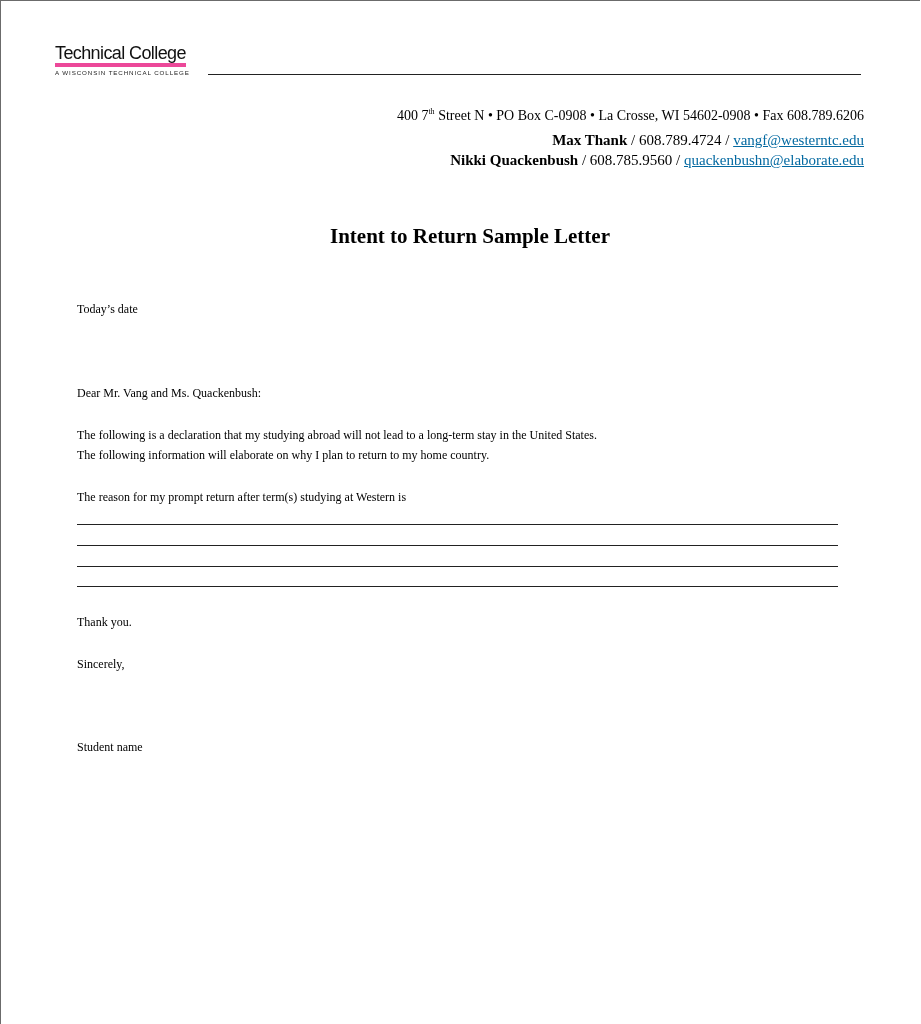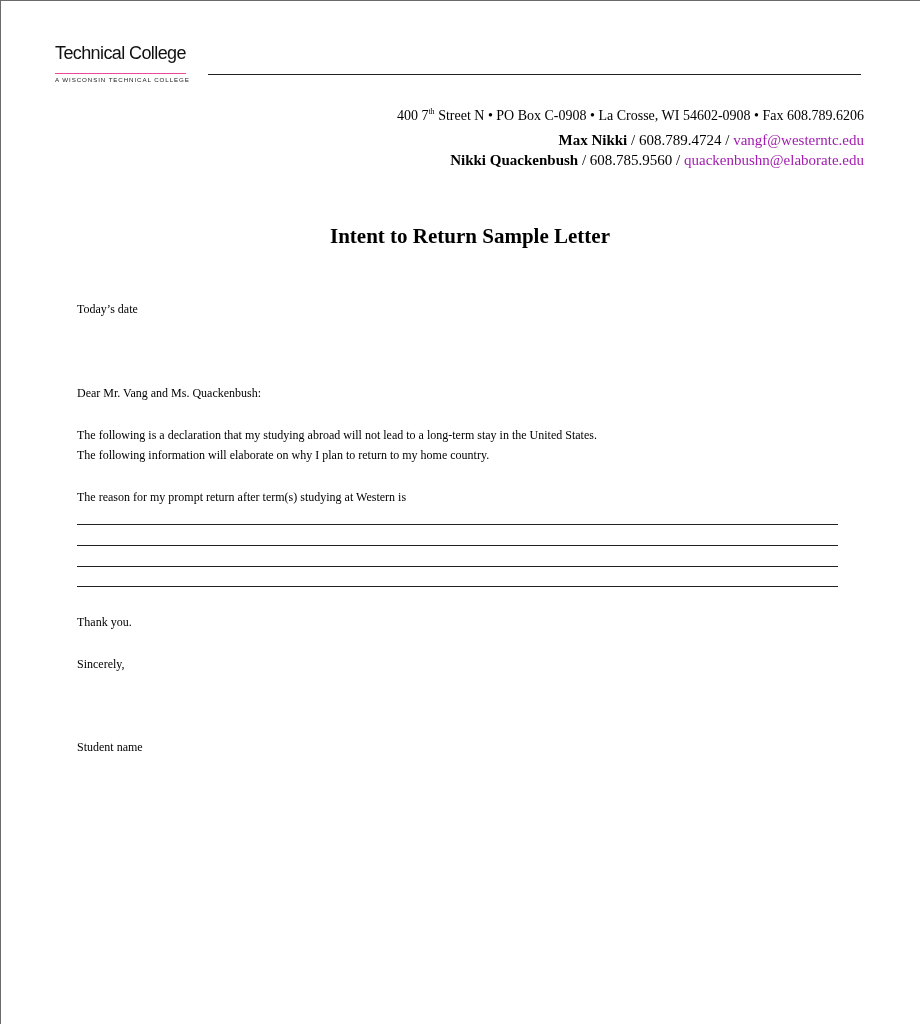--- a/index.html
+++ b/index.html
@@ -11,35 +11,35 @@
     position: absolute; left: 0; top: 0; width: 920px; height: 1024px;
     border-left: 1px solid #6b6b6b; border-top: 1px solid #6b6b6b; box-sizing: border-box;
   }
   .logo { position: absolute; left: 55px; top: 44px; width: 145px; }
   .logo-main {
     font-family: "Liberation Sans", "DejaVu Sans", sans-serif; font-size: 37px; line-height: 36px;
     letter-spacing: -1.5px; color: #111; font-weight: normal;
   }
   .logo-sub {
     font-family: "Liberation Sans", "DejaVu Sans", sans-serif; font-size: 18px; line-height: 18px;
-    letter-spacing: -0.6px; color: #111; margin-top: 0px; padding-bottom: 11px;
-    border-bottom: 1px solid #ec4899; display: inline-block;
+    letter-spacing: -0.6px; color: #111; margin-top: 0px; padding-bottom: 1px;
+    border-bottom: 4px solid #ec4899; display: inline-block;
   }
   .logo-tag {
     font-family: "Liberation Sans", "DejaVu Sans", sans-serif; font-size: 6.2px; letter-spacing: 0.9px;
     color: #222; margin-top: 2px; white-space: nowrap;
   }
   .header-rule { position: absolute; left: 208px; top: 74px; width: 653px; height: 0; border-top: 1.3px solid #222; }
   .address {
     position: absolute; right: 57px; top: 108px; font-size: 14px; white-space: nowrap; text-align: center; font-family: Liberation Serif, serif;
   }
   .address sup { font-size: 8px; vertical-align: 6px; line-height: 0; }
   .contact { position: absolute; right: 57px; font-size: 15px; white-space: nowrap; text-align: right; }
   .contact b { font-weight: bold; }
-  .contact a { color: #a21caf; }
+  .contact a { color: #0369a1; text-decoration: underline; }
   .title {
     position: absolute; left: 0; width: 940px; top: 224px; text-align: center;
     font-size: 21px; font-weight: bold;
   }
   .body-text { position: absolute; left: 77px; font-size: 12px; line-height: 21px; white-space: nowrap; }
   .blank-line { position: absolute; left: 77px; width: 761px; height: 0; border-top: 1.3px solid #222; }
 </style>
 </head>
 <body>
 
@@ -48,21 +48,21 @@
 <div class="logo">
   <div class="logo-sub">Technical College</div>
   <div class="logo-tag">A WISCONSIN TECHNICAL COLLEGE</div>
 </div>
 
 <div class="header-rule"></div>
 
 <div class="address"><span>400 7</span><sup>th</sup><span> Street N • PO Box C-0908 • La Crosse, WI 54602-0908 • Fax 608.789.6206</span></div>
 
 <div class="contact" style="top:132px;">
-  <b>Max Nikki</b><span> / 608.789.4724 / </span><a>vangf@westerntc.edu</a>
+  <b>Max Thank</b><span> / 608.789.4724 / </span><a>vangf@westerntc.edu</a>
 </div>
 <div class="contact" style="top:152px;">
   <b>Nikki Quackenbush</b><span> / 608.785.9560 / </span><a>quackenbushn@elaborate.edu</a>
 </div>
 
 <div class="title">Intent to Return Sample Letter</div>
 
 <div class="body-text" style="top:299px;">Today’s date</div>
 <div class="body-text" style="top:383px;">Dear Mr. Vang and Ms. Quackenbush:</div>
 <div class="body-text" style="top:425px;">The following is a declaration that my studying abroad will not lead to a long-term stay in the United States.</div>

